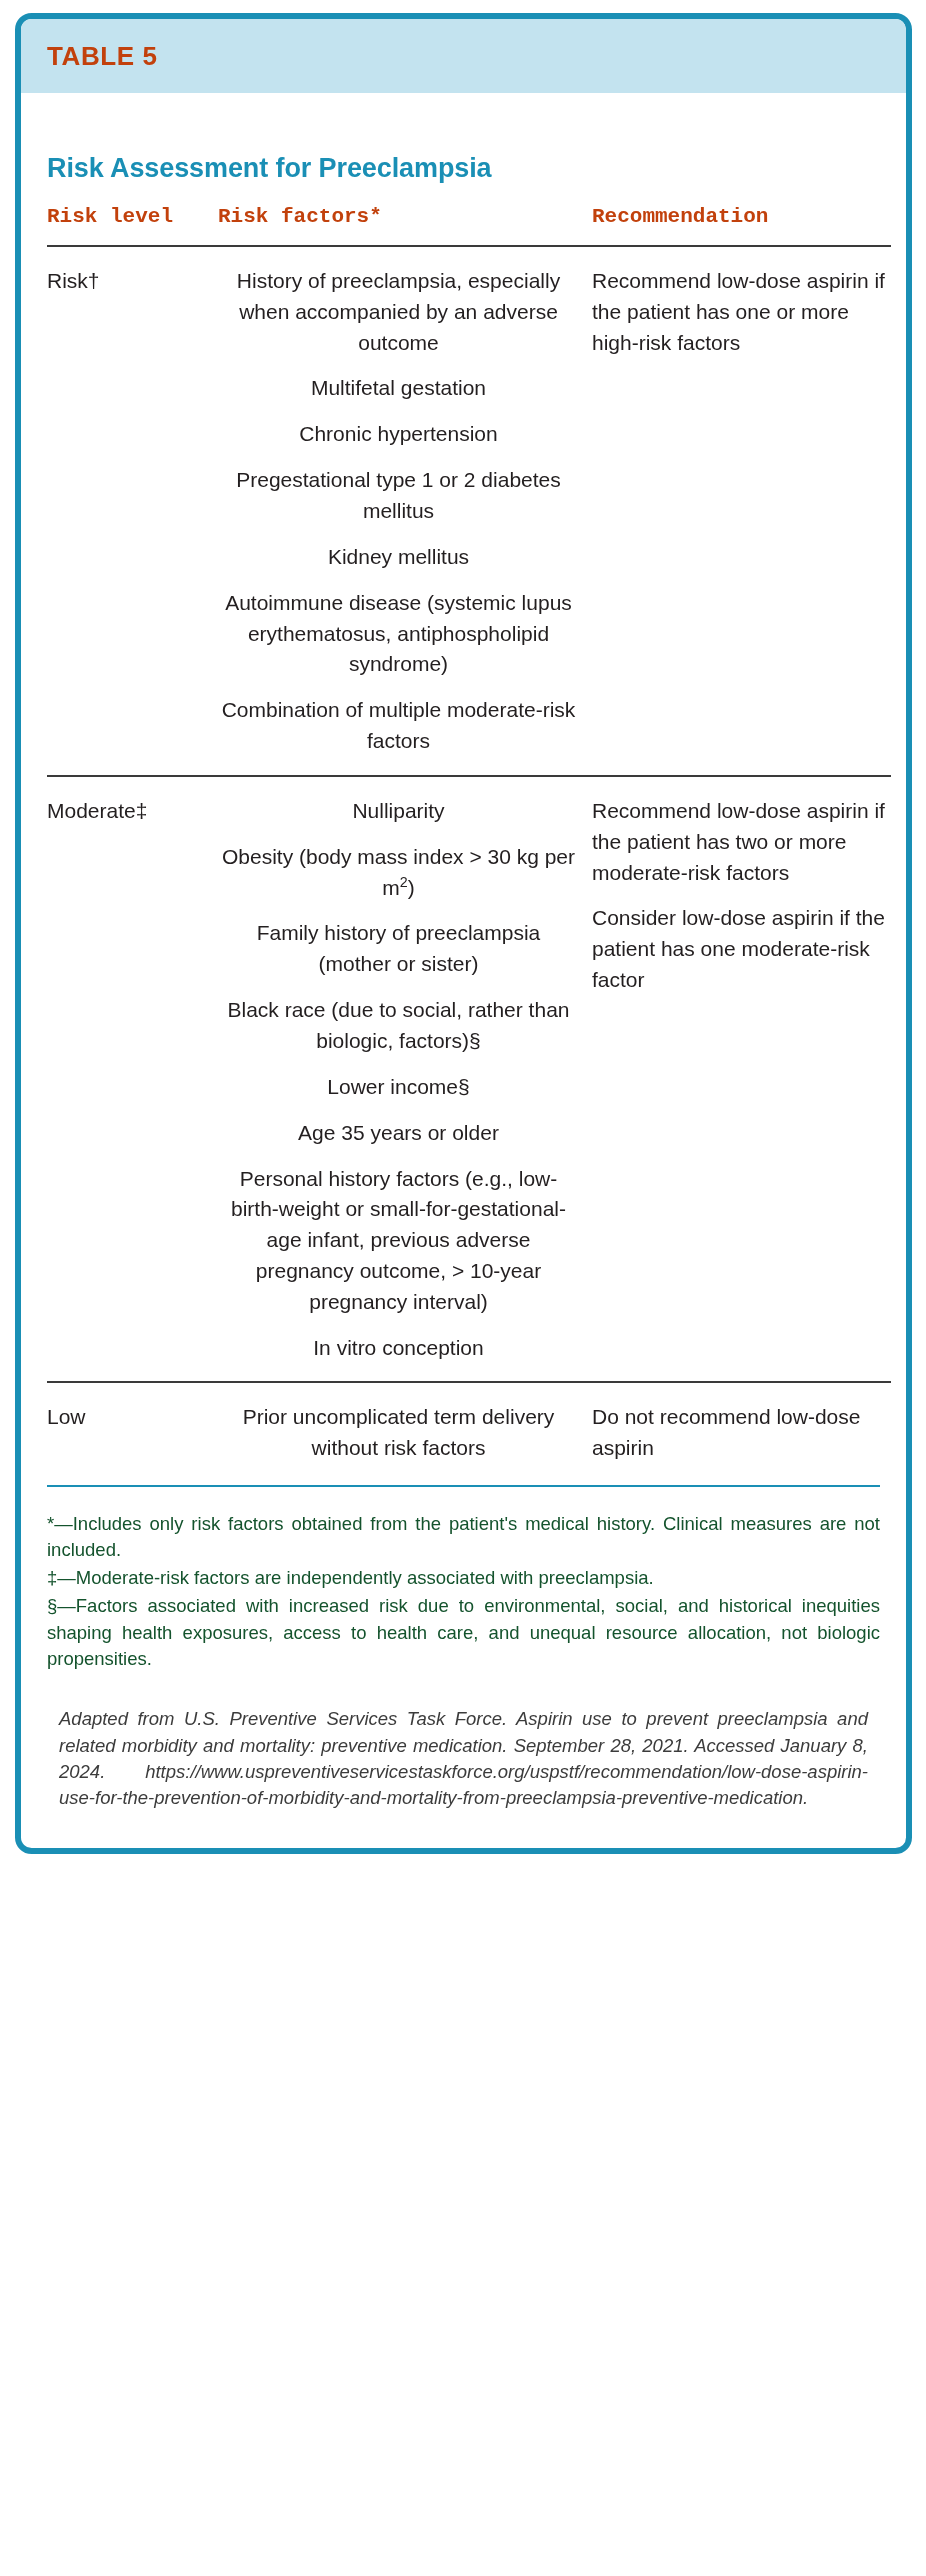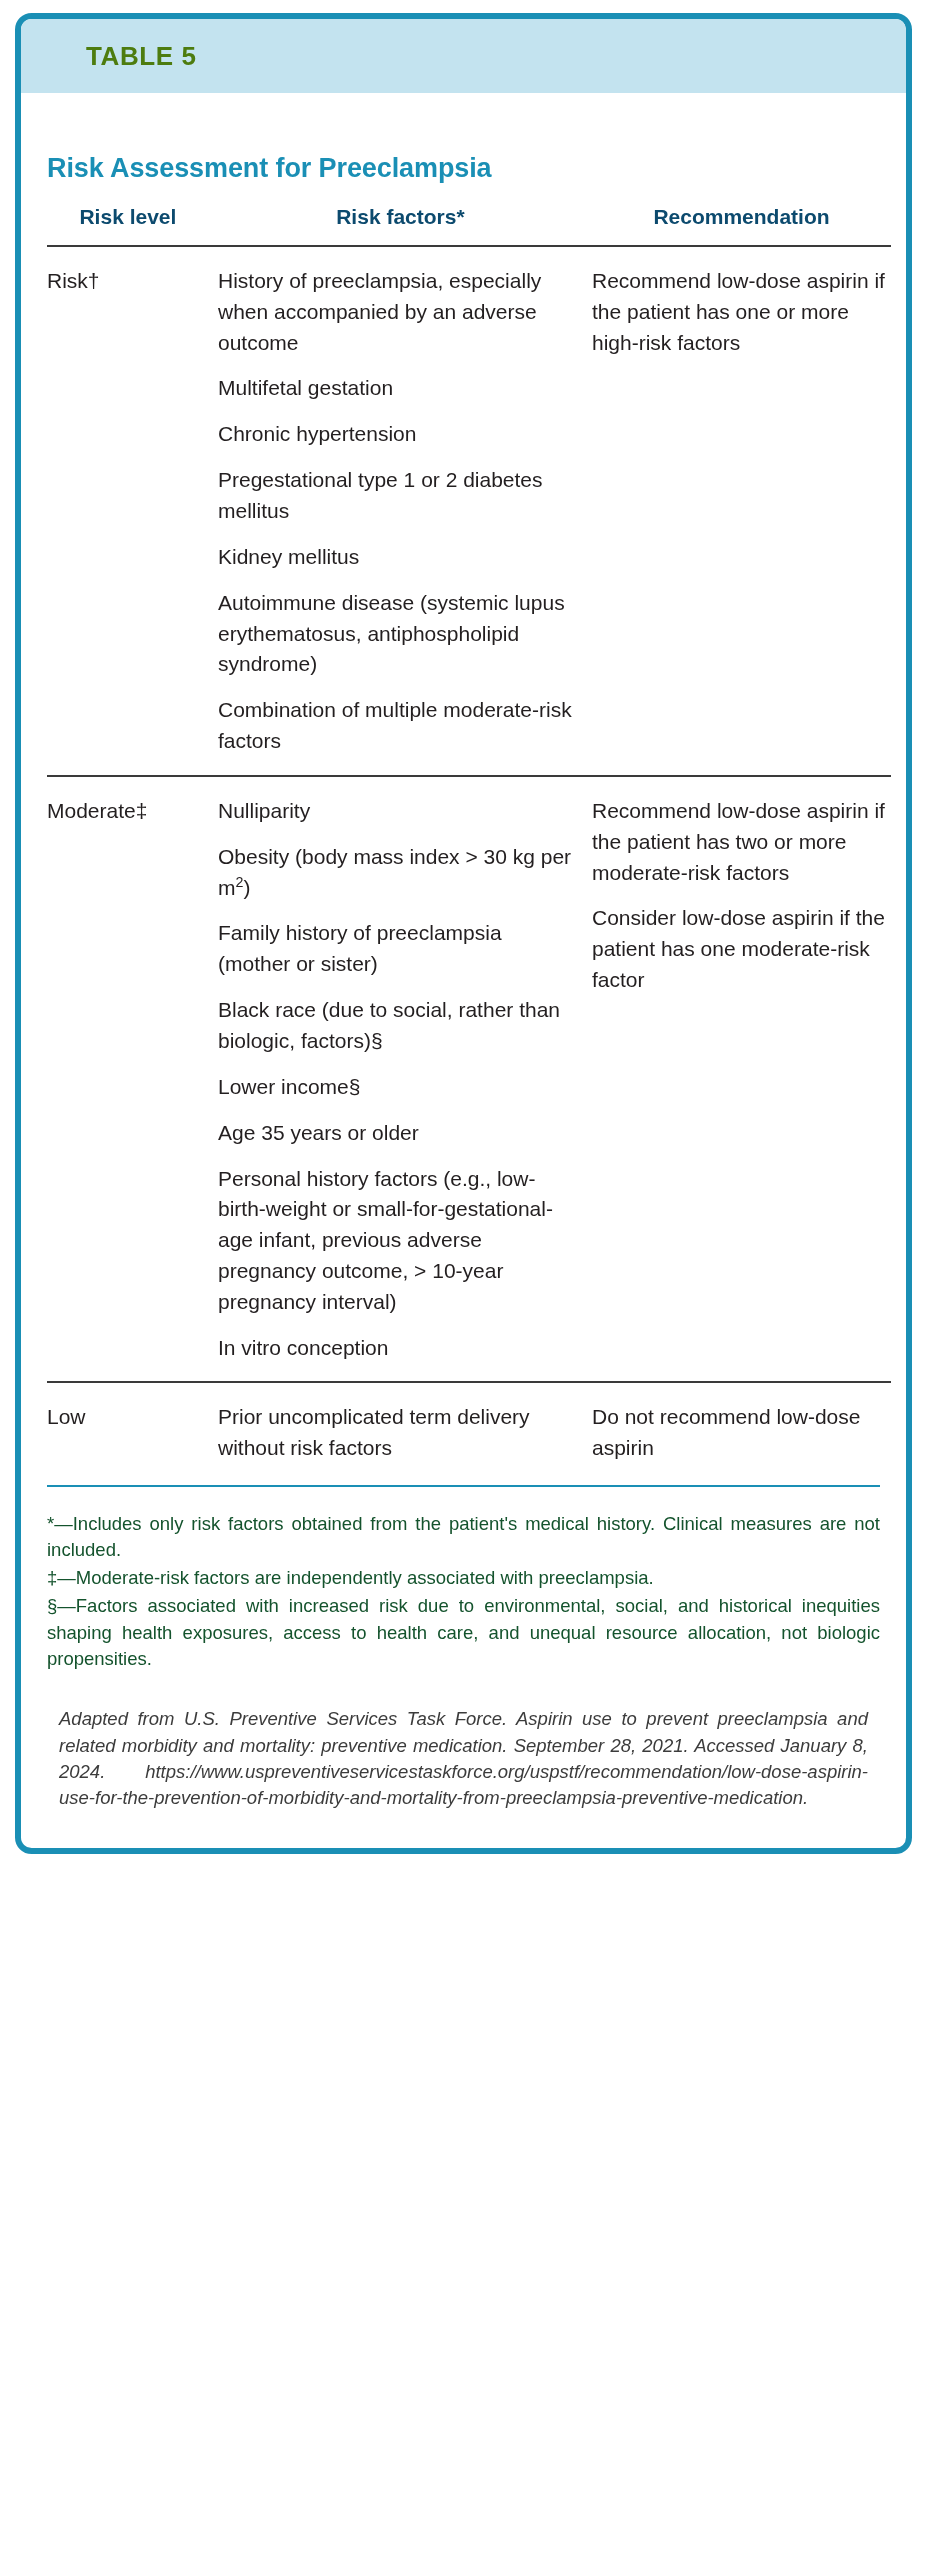--- a/index.html
+++ b/index.html
@@ -28,23 +28,22 @@
 
   
   .table-banner {
     background: #c3e3ef;
     padding: 24px 26px 24px 26px;
   }
   .table-banner-label {
     font-size: 26px;
     font-weight: 700;
     letter-spacing: 0.6px;
-    color: #4d7c0f;
+    color: #c2410c;
     line-height: 1;
-    margin-left: 39px;
   }
 
   
   .table-body {
     padding: 28px 26px 8px 26px;
     margin-top: 32px;
   }
   .table-title {
     font-size: 27px;
     font-weight: 700;
@@ -57,27 +56,28 @@
   table.risk-table {
     width: 100%;
     border-collapse: collapse;
     table-layout: fixed;
   }
   table.risk-table col.c-level { width: 171px; }
   table.risk-table col.c-factors { width: 374px; }
   table.risk-table col.c-rec { width: 299px; }
 
   th.col-head {
-    text-align: center;
+    text-align: left;
     vertical-align: bottom;
     font-size: 21px;
     font-weight: 700;
-    color: #0c4a6e;
+    color: #c2410c;
     padding: 0 9.2px 15px 0;
     line-height: 1.2;
+    font-family: Liberation Mono, monospace;
   }
   th.col-head.rec { padding-right: 0; }
 
   tbody.group > tr > td {
     vertical-align: top;
     padding: 0 13px 0 0;
     font-size: 21px;
     line-height: 1.47;
     color: #231f20;
     font-weight: 400;
@@ -96,20 +96,21 @@
     white-space: nowrap;
   }
 
   ul.factor-list {
     list-style: none;
     margin: 0;
     padding: 0;
   }
   ul.factor-list > li {
     margin: 0 0 15px 0;
+    text-align: center;
   }
   ul.factor-list > li:last-child { margin-bottom: 0; }
 
   .rec-block { margin: 0 0 15px 0; }
   .rec-block:last-child { margin-bottom: 0; }
 
   sup { font-size: 0.68em; vertical-align: super; line-height: 0; }
 
   
   .bottom-rule {

